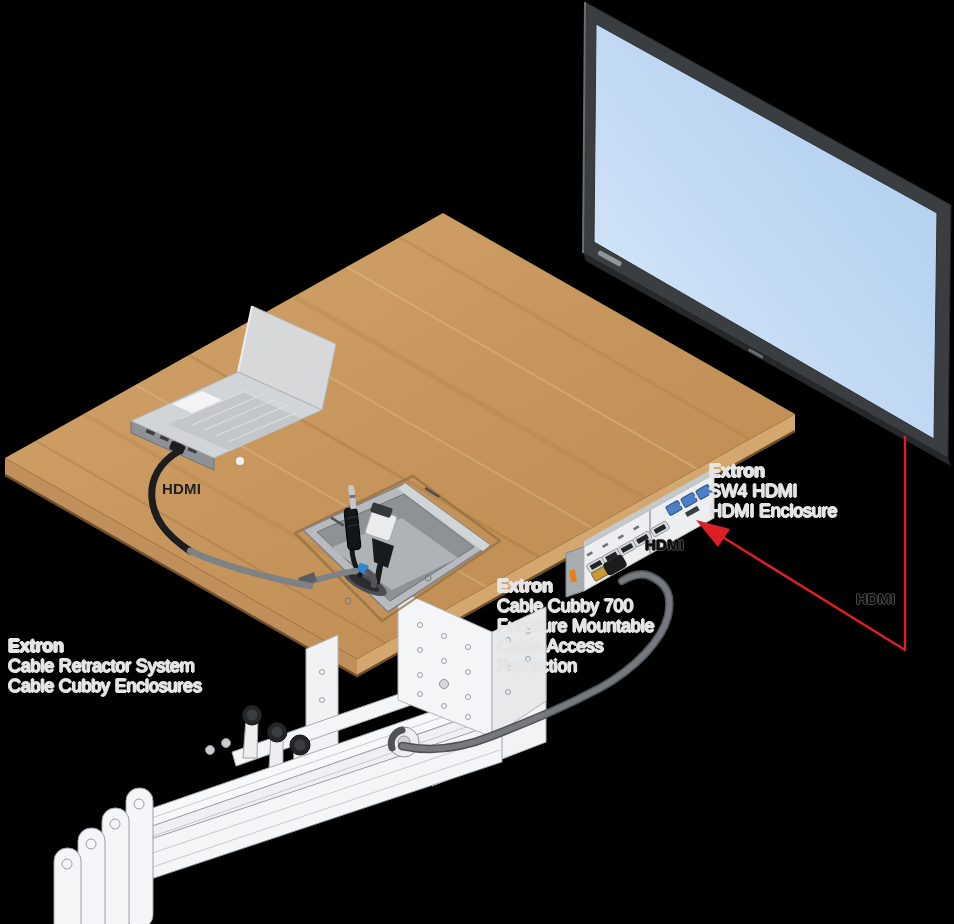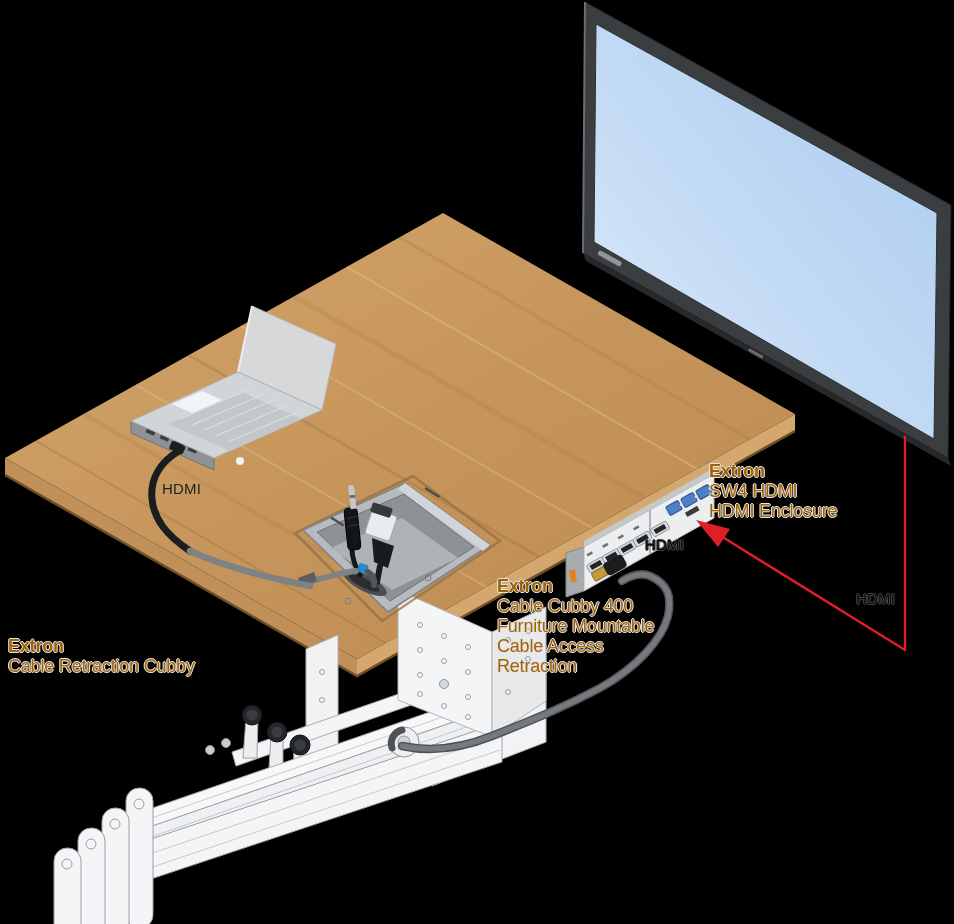--- a/index.html
+++ b/index.html
@@ -1,23 +1,23 @@
 <!DOCTYPE html>
 <html><head>
 <meta charset="utf-8">
 <style>
   html,body{margin:0;padding:0;background:#000;}
   #stage{position:relative;width:954px;height:924px;overflow:hidden;background:#000;
          font-family:"Liberation Sans",sans-serif;}
   #scene{position:absolute;left:0;top:0;}
   .label{position:absolute;white-space:nowrap;}
-  .label.main{font-size:18px;line-height:20px;letter-spacing:-0.2px;color:#a16207;
+  .label.main{font-size:18px;line-height:20px;letter-spacing:-0.2px;color:#e5e5e5;
     text-shadow:-1px 0 #e4e4e4,1px 0 #e4e4e4,0 -1px #e4e4e4,0 1px #e4e4e4;}
   .label.main .brand{font-weight:bold;}
-  .label.hdmi{font-size:15px;font-weight:normal;letter-spacing:0.2px;}
+  .label.hdmi{font-size:15px;font-weight:bold;letter-spacing:0.2px;}
   .label.hdmi-dark{color:#1f1f1f;}
   .label.hdmi-faint{color:#0a0a0a;
     text-shadow:-1px 0 #474747,1px 0 #474747,0 -1px #474747,0 1px #474747;}
 </style>
 </head>
 <body>
 
 <div id="stage">
 <svg id="scene" width="954" height="924" viewBox="0 0 954 924">
   <defs>
@@ -281,23 +281,24 @@
 <div class="label hdmi hdmi-faint" style="left:856px;top:590px">HDMI</div>
 
 <div class="label main" style="left:709px;top:461px">
   <div class="brand">Extron</div>
   <div>SW4 HDMI</div>
   <div>HDMI Enclosure</div>
 </div>
 
 <div class="label main" style="left:497px;top:576px">
   <div class="brand">Extron</div>
-  <div>Cable Cubby 400</div>
+  <div>Cable Cubby 700</div>
   <div>Furniture Mountable</div>
   <div>Cable Access</div>
   <div>Retraction</div>
 </div>
 
 <div class="label main" style="left:8px;top:636px">
   <div class="brand">Extron</div>
-  <div>Cable Retraction Cubby</div>
+  <div>Cable Retractor System</div>
+  <div>Cable Cubby Enclosures</div>
 </div>
 </div>
 
 </body></html>

